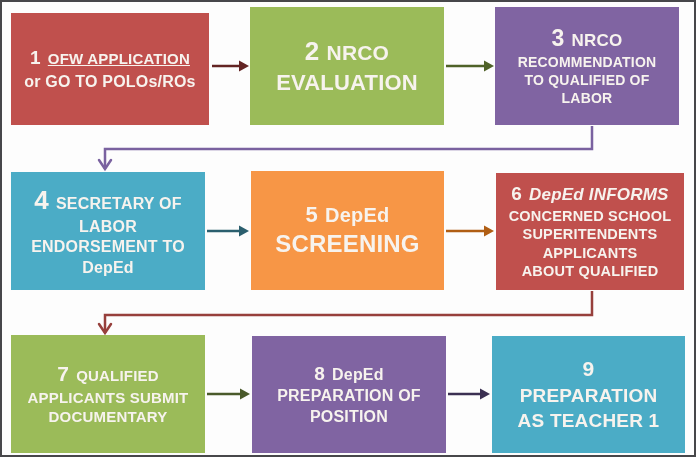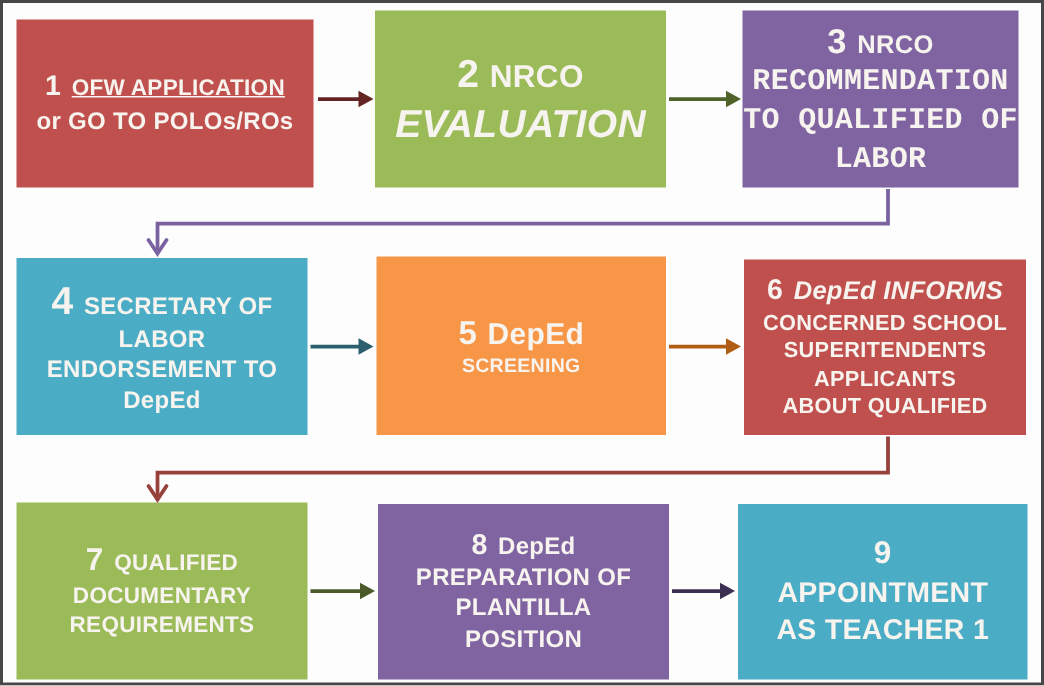--- a/index.html
+++ b/index.html
@@ -30,24 +30,24 @@
   .b4{left:9px;  top:170px; width:194px;height:118px;}
   .b5{left:249px;top:169px; width:193px;height:119px;}
   .b6{left:494px;top:171px; width:188px;height:117px;}
   .b7{left:9px;  top:333px; width:194px;height:118px;}
   .b8{left:250px;top:334px; width:194px;height:117px;}
   .b9{left:490px;top:334px; width:193px;height:117px;}
   
   .b1 .num{font-size:19px;} .b1 .ttl{font-size:15px;text-decoration:underline;}
   .b1 .url{font-size:13px;font-weight:400;opacity:.93;margin:2px 0;}
   .b1 .alt{font-size:16px;margin-top:2px;}
-  .b2 .num{font-size:26px;} .b2 .ttl{font-size:21px;} .b2 .ln{font-size:26px;font-style:italic;}
-  .b3 .num{font-size:23px;} .b3 .ttl{font-size:17px;} .b3 .ln{font-size:20px;font-family:Liberation Mono, monospace;}
+  .b2 .num{font-size:26px;} .b2 .ttl{font-size:21px;} .b2 .ln{font-size:22px;}
+  .b3 .num{font-size:23px;} .b3 .ttl{font-size:17px;} .b3 .ln{font-size:14px;}
   .b4 .num{font-size:26px;} .b4 .ttl{font-size:16px;} .b4 .ln{font-size:16px;}
-  .b5 .num{font-size:22px;} .b5 .ttl{font-size:20px;} .b5 .ln{font-size:13px;}
+  .b5 .num{font-size:22px;} .b5 .ttl{font-size:20px;} .b5 .ln{font-size:24px;}
   .b6 .num{font-size:19px;} .b6 .ttl{font-size:17px;font-style:italic;} .b6 .ln{font-size:14.5px;}
   .b7 .num{font-size:21px;} .b7 .ttl{font-size:15px;} .b7 .ln{font-size:15px;}
   .b8 .num{font-size:19px;} .b8 .ttl{font-size:16px;} .b8 .ln{font-size:16px;}
   .b9 .num{font-size:21px;} .b9 .ln{font-size:19px;line-height:1.32;}
   #connector-layer{position:absolute;left:0;top:0;pointer-events:none;}
 </style>
 </head>
 <body>
 
 <div id="stage">
@@ -105,39 +105,38 @@
     <div class="ln">SUPERITENDENTS</div>
     <div class="ln">APPLICANTS</div>
     <div class="ln">ABOUT QUALIFIED</div>
   </div>
 
   <div class="box b7" style="background: rgb(155, 187, 89);">
     <div class="head">
       <span class="num">7</span>
       <span class="ttl">QUALIFIED</span>
     </div>
+    <div class="ln">APPLICANTS SUBMIT</div>
     <div class="ln">DOCUMENTARY</div>
-    <div class="ln">REQUIREMENTS</div>
   </div>
 
   <div class="box b8" style="background: rgb(128, 100, 162);">
     <div class="head">
       <span class="num">8</span>
       <span class="ttl">DepEd</span>
     </div>
     <div class="ln">PREPARATION OF</div>
-    <div class="ln">PLANTILLA</div>
     <div class="ln">POSITION</div>
   </div>
 
   <div class="box b9" style="background: rgb(75, 172, 198);">
     <div class="head">
       <span class="num">9</span>
     </div>
-    <div class="ln">APPOINTMENT</div>
+    <div class="ln">PREPARATION</div>
     <div class="ln">AS TEACHER 1</div>
   </div>
 
   <svg id="connector-layer" width="692" height="453" viewBox="0 0 692 453" xmlns="http://www.w3.org/2000/svg">
       <g>
         <polyline points="210,64 238,64" fill="none" stroke="#632423" stroke-width="2.5"></polyline>
         <polygon points="237,58.5 247,64 237,69.5" fill="#632423"></polygon>
       </g>
       <g>
         <polyline points="444,64 483,64" fill="none" stroke="#4F6228" stroke-width="2.5"></polyline>

